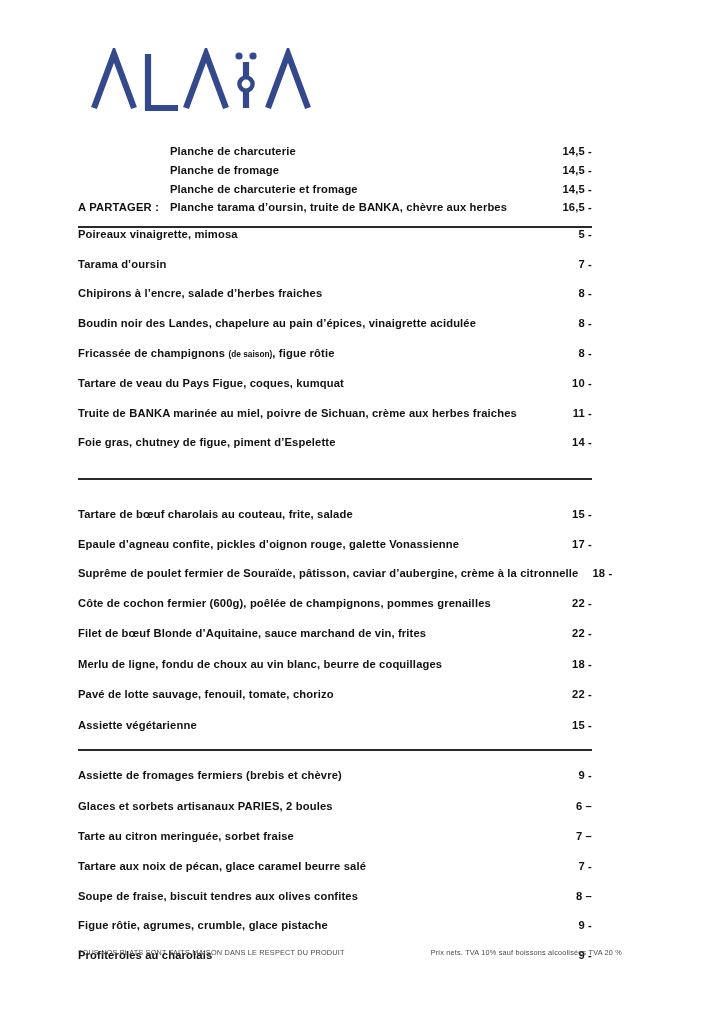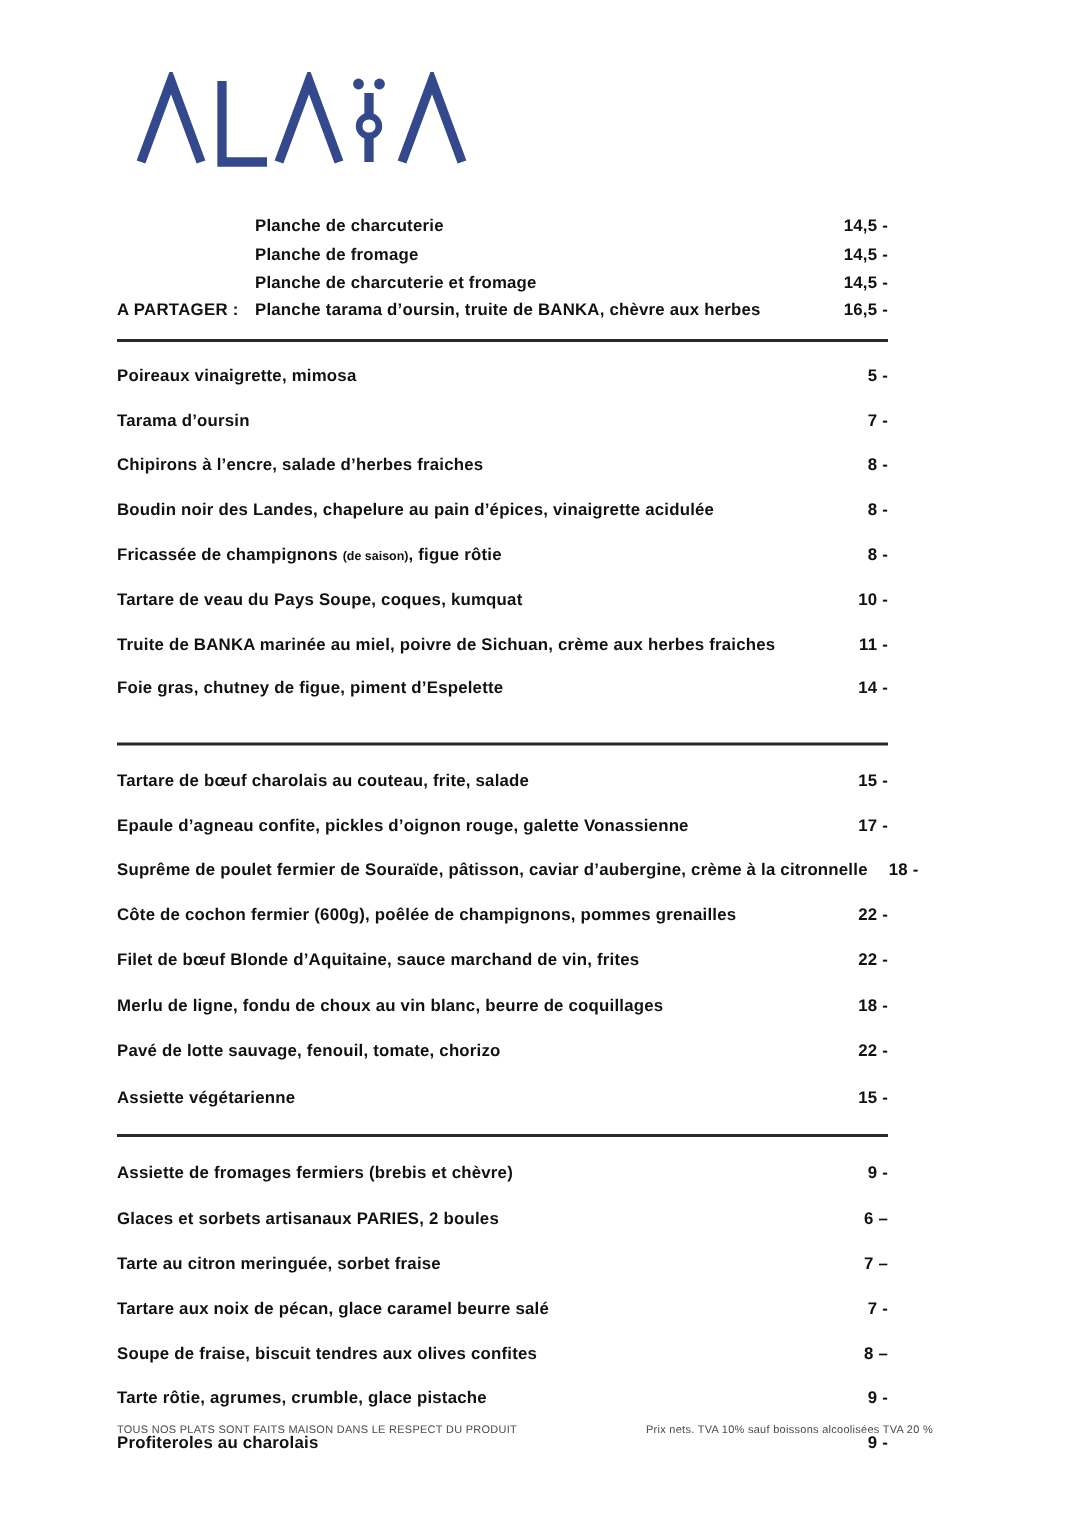--- a/index.html
+++ b/index.html
@@ -84,25 +84,25 @@
     font-size: 11.2px;
     font-weight: bold;
     letter-spacing: 0.2px;
     line-height: 1.1;
     padding-top: 1px;
   }
   .share-list { flex: 1 1 auto; }
   .share-list .row { margin-bottom: 6.5px; }
   .share-list .row:last-child { margin-bottom: 0; }
 
-  .starters { padding-top: 17px; padding-bottom: 17px; }
+  .starters { padding-bottom: 17px; }
   .starters .row { margin-bottom: 17.5px; }
   .starters .row:last-child { margin-bottom: 12px; }
 
-  .mains { padding-top: 18px; padding-bottom: 17px; }
+  .mains { padding-top: 28px; padding-bottom: 17px; }
   .mains .subgroup { margin-bottom: 19px; }
   .mains .subgroup:last-child { margin-bottom: 0; }
   .mains .row { margin-bottom: 17.5px; }
   .mains .subgroup .row:last-child { margin-bottom: 0; }
 
   .desserts { padding-top: 18px; padding-bottom: 14px; }
   .desserts .subgroup { margin-bottom: 19px; }
   .desserts .subgroup:last-child { margin-bottom: 0; }
   .desserts .row { margin-bottom: 17.5px; }
   .desserts .subgroup .row:last-child { margin-bottom: 0; }
@@ -192,21 +192,21 @@
       </div>
       <div class="row">
         <span class="label">Boudin noir des Landes, chapelure au pain d’épices, vinaigrette acidulée</span>
         <span class="price">8 -</span>
       </div>
       <div class="row">
         <span class="label"><span>Fricassée de champignons </span><span class="small-note">(de saison)</span><span>, figue rôtie</span></span>
         <span class="price">8 -</span>
       </div>
       <div class="row">
-        <span class="label">Tartare de veau du Pays Soupe, coques, kumquat</span>
+        <span class="label">Tartare de veau du Pays Figue, coques, kumquat</span>
         <span class="price">10 -</span>
       </div>
       <div class="row">
         <span class="label">Truite de BANKA marinée au miel, poivre de Sichuan, crème aux herbes fraiches</span>
         <span class="price">11 -</span>
       </div>
       <div class="row">
         <span class="label">Foie gras, chutney de figue, piment d’Espelette</span>
         <span class="price">14 -</span>
       </div>
@@ -281,21 +281,21 @@
         </div>
         <div class="row">
           <span class="label">Tartare aux noix de pécan, glace caramel beurre salé</span>
           <span class="price">7 -</span>
         </div>
         <div class="row">
           <span class="label">Soupe de fraise, biscuit tendres aux olives confites</span>
           <span class="price">8 –</span>
         </div>
         <div class="row">
-          <span class="label">Tarte rôtie, agrumes, crumble, glace pistache</span>
+          <span class="label">Figue rôtie, agrumes, crumble, glace pistache</span>
           <span class="price">9 -</span>
         </div>
         <div class="row">
           <span class="label">Profiteroles au charolais</span>
           <span class="price">9 -</span>
         </div>
       </div>
 
     </div>
 

